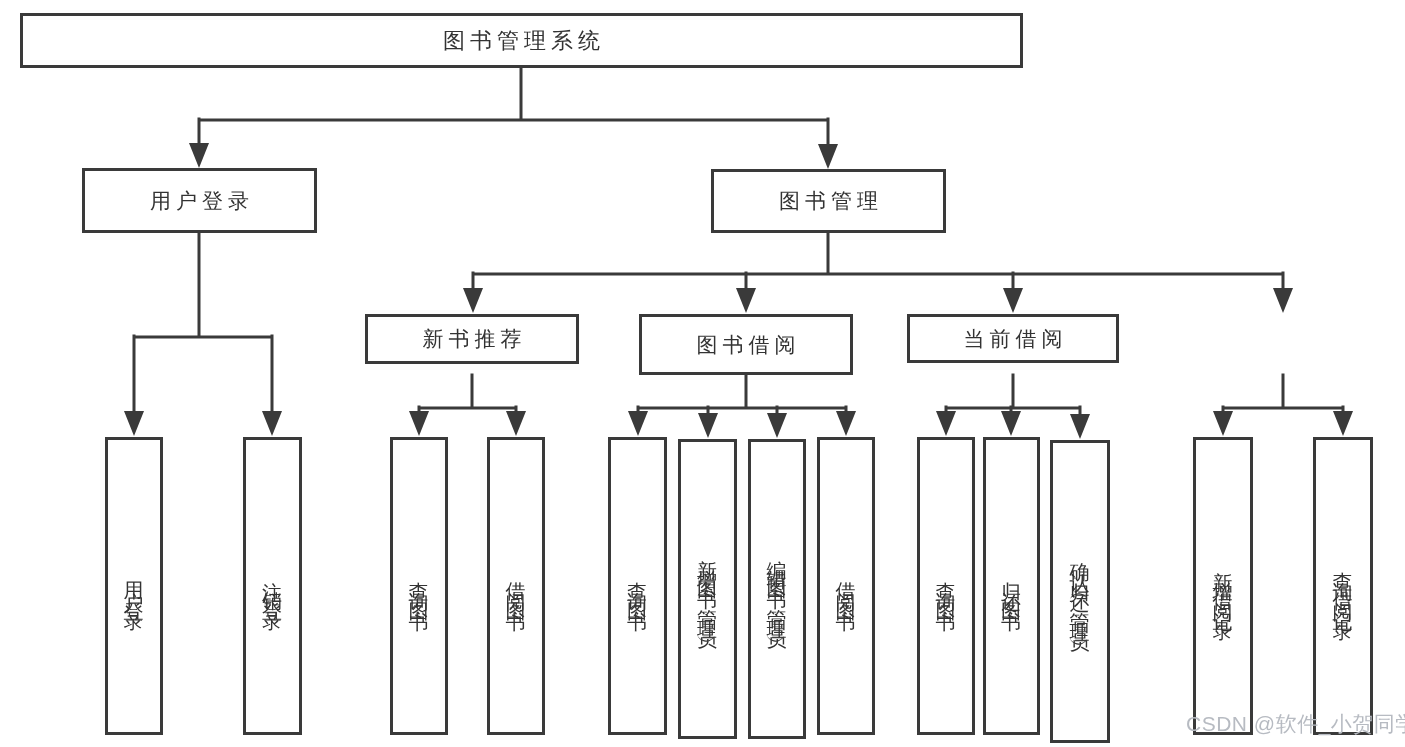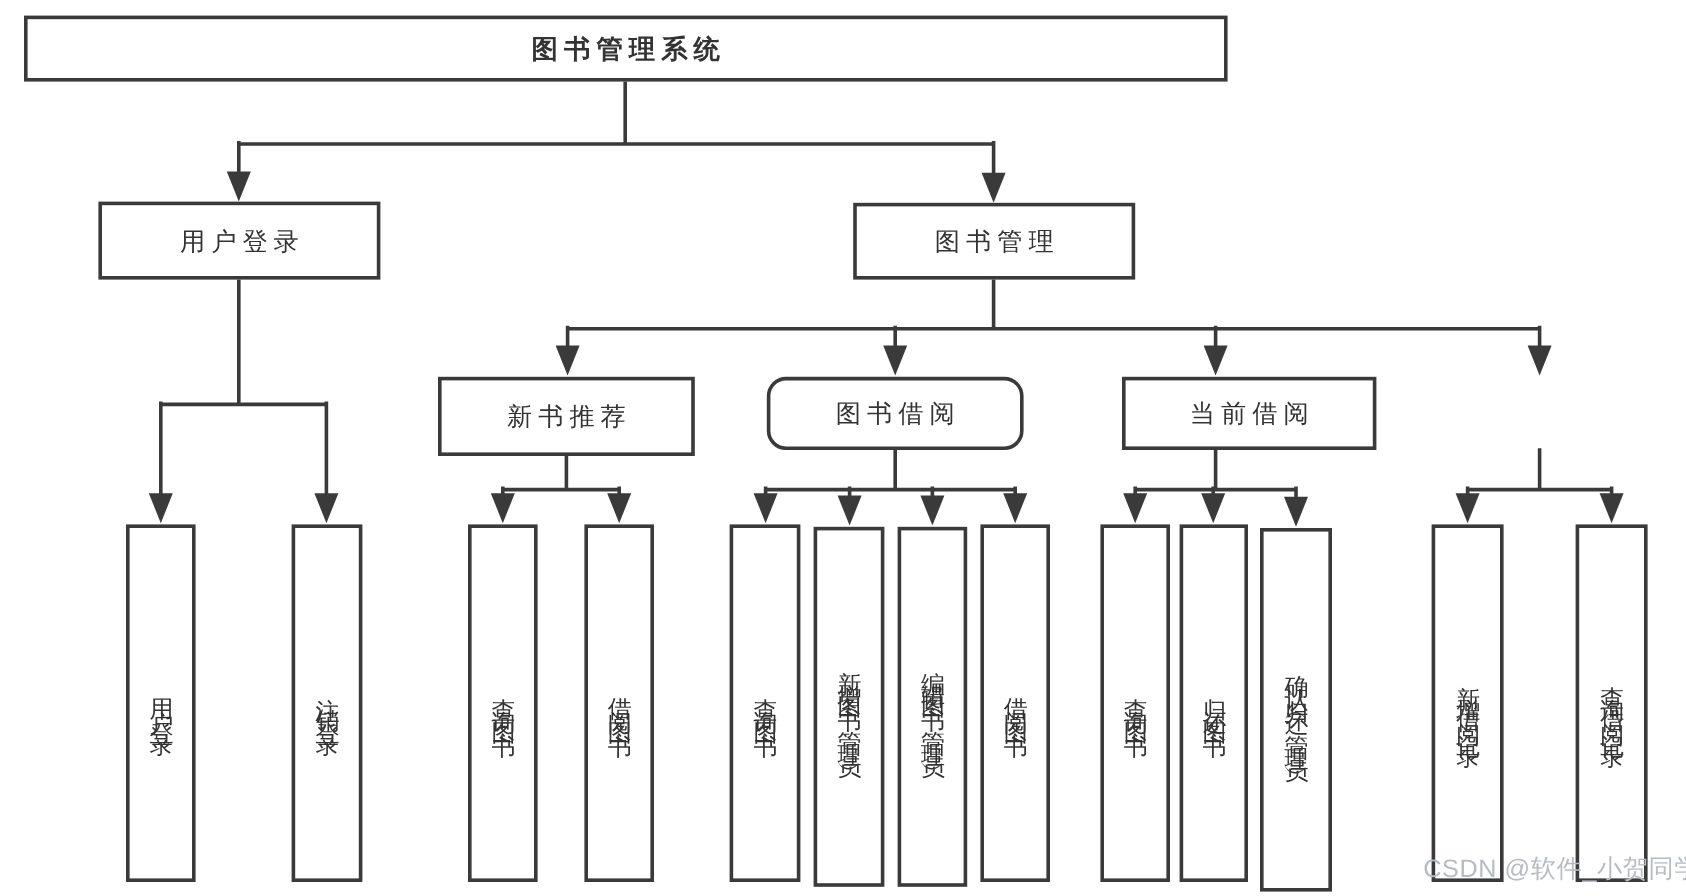--- a/index.html
+++ b/index.html
@@ -9,21 +9,21 @@
   }
   .connectors{position:absolute;left:0;top:0;z-index:0;}
   .connectors path{fill:none;stroke:#3a3a3a;stroke-width:3;stroke-linecap:square;}
   .connectors polygon{fill:#3a3a3a;stroke:none;}
   .box{
     position:absolute;box-sizing:border-box;z-index:1;
     border:3px solid #3a3a3a;background:#ffffff;color:#333333;
     display:flex;align-items:center;justify-content:center;
   }
   .hbox .lbl{font-size:21px;letter-spacing:5px;white-space:nowrap;text-indent:5px;}
-  .hbox .lbl.root-lbl{font-size:22px;font-weight:bold;}
+  .hbox .lbl.root-lbl{font-size:22px;}
   .vbox .vlbl{
     writing-mode:vertical-rl;text-orientation:mixed;
     font-size:20px;letter-spacing:10px;line-height:1.1;white-space:nowrap;
   }
   .watermark{
     position:absolute;z-index:2;left:1186px;top:710px;
     font-size:21px;color:#b7bbc2;letter-spacing:0.5px;white-space:nowrap;
   }
 </style>
 </head>
@@ -78,27 +78,27 @@
     <span class="lbl root-lbl">图书管理系统</span>
   </div>
 
   <div class="box hbox" style="left:82px;top:168px;width:235px;height:65px;">
     <span class="lbl">用户登录</span>
   </div>
   <div class="box hbox" style="left:711px;top:169px;width:235px;height:64px;text-align:right;">
     <span class="lbl">图书管理</span>
   </div>
 
-  <div class="box hbox" style="left:365px;top:314px;width:214px;height:66px;">
+  <div class="box hbox" style="left:365px;top:314px;width:214px;height:50px;">
     <span class="lbl">新书推荐</span>
   </div>
-  <div class="box hbox" style="left:639px;top:314px;width:214px;height:61px;border-radius:16px;">
+  <div class="box hbox" style="left:639px;top:314px;width:214px;height:61px;">
     <span class="lbl">图书借阅</span>
   </div>
-  <div class="box hbox" style="left:907px;top:314px;width:212px;height:61px;margin-left:28px;">
+  <div class="box hbox" style="left:907px;top:314px;width:212px;height:49px;">
     <span class="lbl">当前借阅</span>
   </div>
 
   <div class="box vbox" style="left:105px;top:437px;width:58px;height:298px;">
     <span class="vlbl">用户登录</span>
   </div>
   <div class="box vbox" style="left:243px;top:437px;width:59px;height:298px;">
     <span class="vlbl">注销登录</span>
   </div>
 

